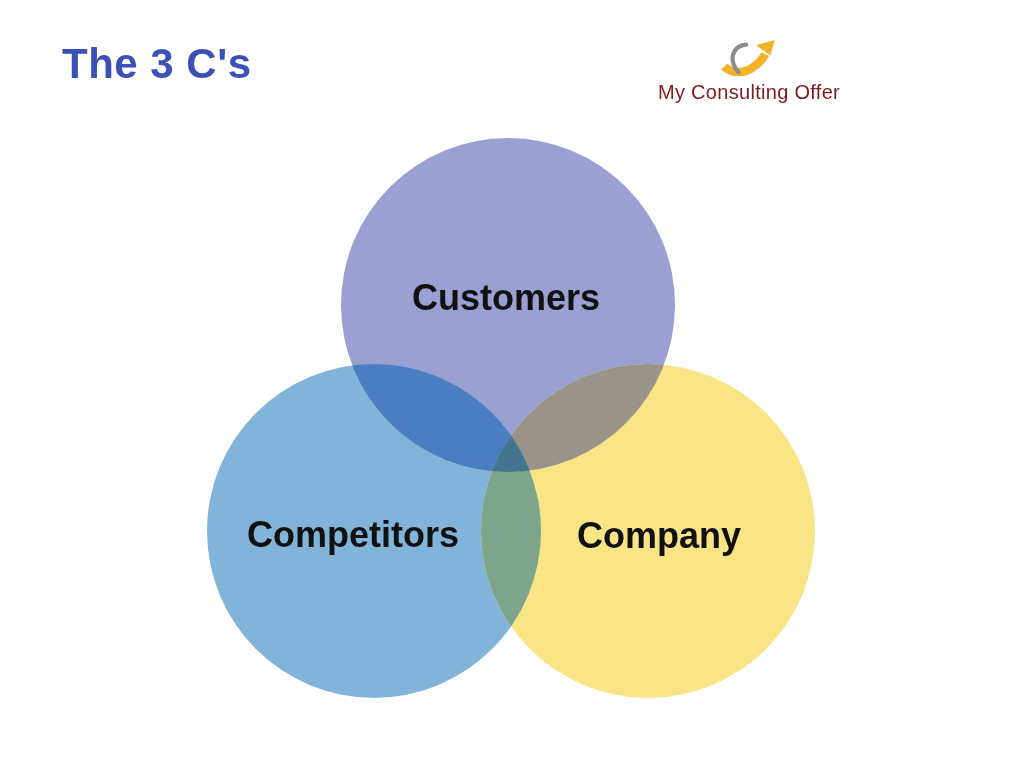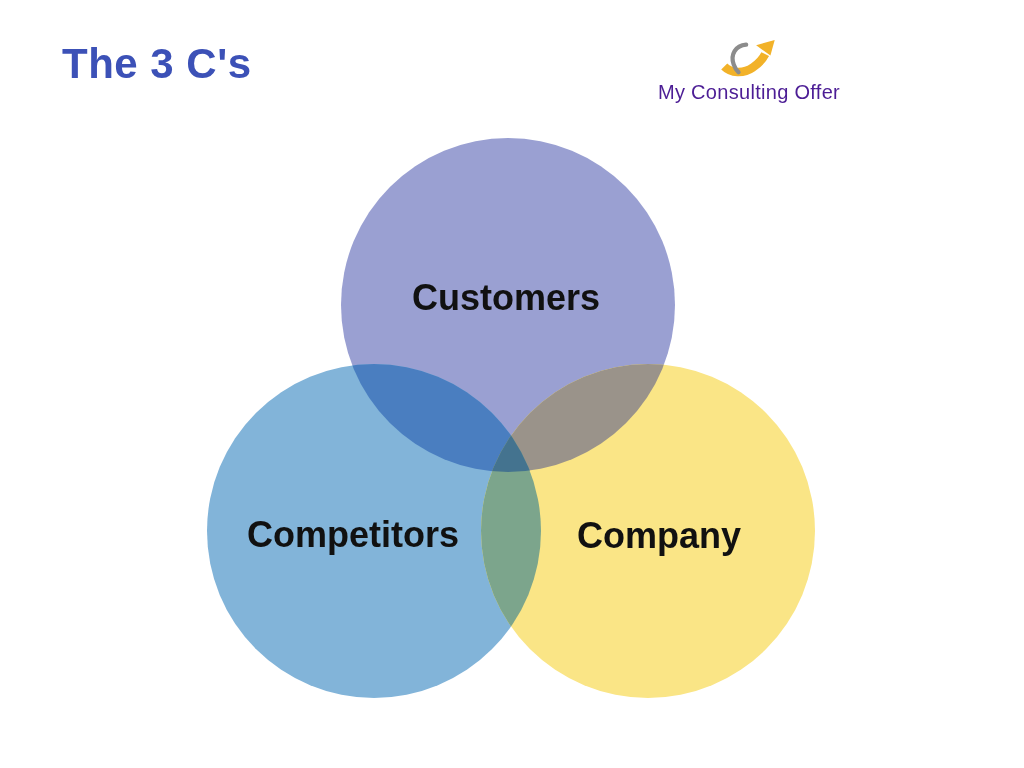--- a/index.html
+++ b/index.html
@@ -65,21 +65,21 @@
 <div class="slide">
 
   <h1 class="title" style="color: rgb(60, 81, 183);">The 3 C's</h1>
 
   <div class="logo">
     <svg class="logo-icon" viewBox="0 0 60 42" aria-hidden="true">
       <path d="M4 30 C 11 37, 24 38, 34 31 C 40 27, 44 23, 47 17" fill="none" stroke-width="9" stroke-linecap="butt" stroke="#F2B229"></path>
       <polygon points="57,2 52.5,18.5 37.5,7.5" fill="#F2B229"></polygon>
       <path d="M27 7 C 16 8, 10 17, 14 28 C 15 31, 17 34, 19 36" fill="none" stroke-width="4.5" stroke-linecap="round" stroke="#8C8C8C"></path>
     </svg>
-    <div class="logo-text" style="color: #4c1d95;">My Consulting Offer</div>
+    <div class="logo-text" style="color: #7f1d1d;">My Consulting Offer</div>
   </div>
 
   <svg class="venn" viewBox="0 0 1024 768">
     <defs>
       <clipPath id="clipCustomers">
           <circle cx="508" cy="305" r="167"></circle>
         </clipPath>
       <clipPath id="clipCompetitors">
           <circle cx="374" cy="531" r="167"></circle>
         </clipPath>

